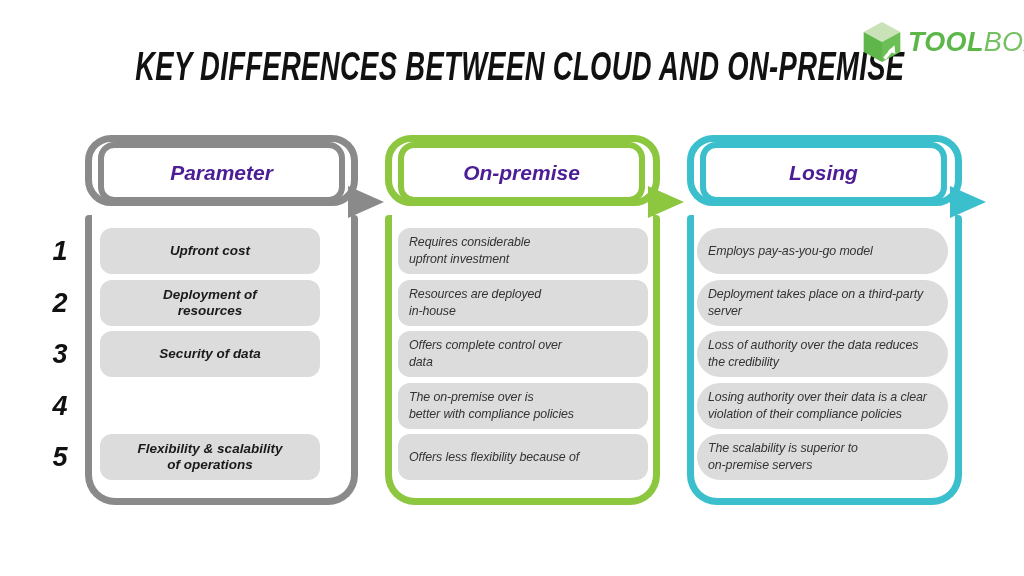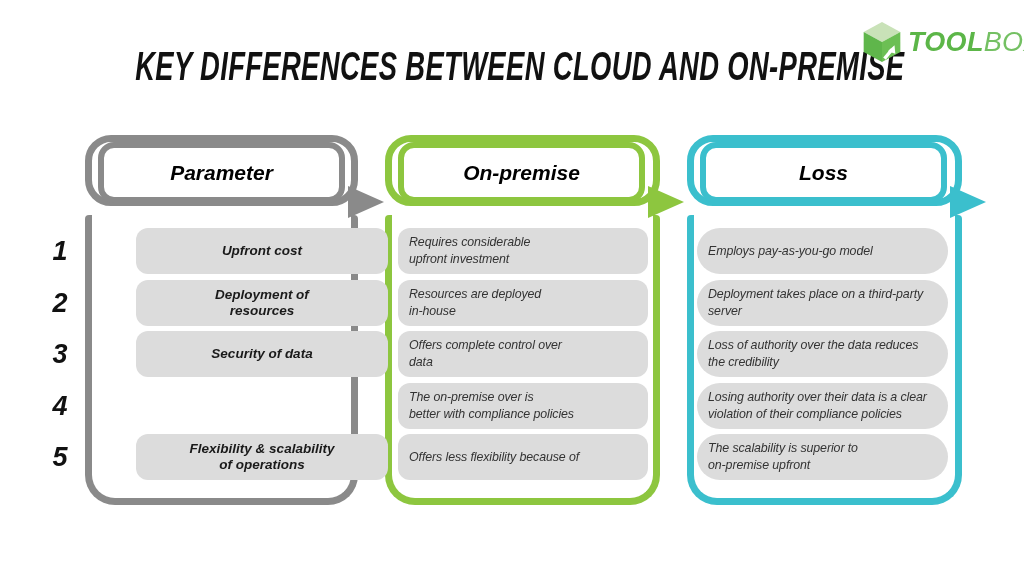--- a/index.html
+++ b/index.html
@@ -22,37 +22,37 @@
   .col{position:absolute;top:0;height:576px;width:310px;}
   .col-p{left:85px; --accent:var(--c-gray); --w:273px;}
   .col-o{left:385px;--accent:var(--c-green);--w:275px;}
   .col-c{left:687px;--accent:var(--c-cyan); --w:275px;}
 
   .hdr-outer{position:absolute;left:0;top:135px;width:var(--w);height:71px;
         box-sizing:border-box;border:7px solid var(--accent);border-radius:26px;z-index:1;}
   .hdr-inner{position:absolute;left:13px;top:142px;width:247px;height:61px;
         box-sizing:border-box;border:6px solid var(--accent);border-radius:16px;
         background:#fff;z-index:2;display:flex;align-items:center;justify-content:center;}
-  .hdr-inner span{font-size:21px;font-weight:700;color:#000000;}
+  .hdr-inner span{font-size:21px;font-weight:700;color:#4c1d95;}
 
   .arrow-head{position:absolute;left:263px;top:186px;width:0;height:0;z-index:3;
         border-top:16px solid transparent;border-bottom:16px solid transparent;
         border-left:36px solid var(--accent);}
 
   .body-outline{position:absolute;left:0;top:215px;width:var(--w);height:290px;
         box-sizing:border-box;border:7px solid var(--accent);border-top:none;
         border-radius:4px 4px 30px 30px;z-index:1;}
 
   .cell{position:absolute;box-sizing:border-box;background:var(--cell-bg);
         border-radius:12px;height:46px;display:flex;flex-direction:column;
         justify-content:center;z-index:2;}
   .cell span{display:block;white-space:nowrap;}
   .r1{top:228px;} .r2{top:280px;} .r3{top:331px;} .r4{top:383px;} .r5{top:434px;}
 
-  .p-cell{left:15px;width:252px;text-align:center;margin-left:36px;}
+  .p-cell{left:15px;width:220px;text-align:center;}
   .p-cell span{font-size:13.5px;font-weight:700;color:#1a1a1a;line-height:16px;}
   .d-cell{padding-left:11px;text-align:left;}
   .o-cell{left:13px;width:250px;}
   .c-cell{left:10px;width:251px;border-radius:23px;}
   .d-cell span{font-size:12.4px;font-weight:400;color:#333;line-height:17px;letter-spacing:-0.1px;}
 
   
   .rownum{position:absolute;left:42px;width:36px;text-align:center;
         font-size:27px;font-weight:800;color:#111;line-height:36px;}
   .n1{top:233px;} .n2{top:285px;} .n3{top:336px;} .n4{top:388px;} .n5{top:439px;}
@@ -132,21 +132,21 @@
       <span>better with compliance policies</span>
     </div>
     <div class="cell d-cell o-cell r5">
       <span>Offers less flexibility because of</span>
     </div>
   </div>
 
   <div class="col col-c">
     <div class="hdr-outer"></div>
     <div class="hdr-inner">
-      <span>Loss</span>
+      <span>Losing</span>
     </div>
     <div class="arrow-head"></div>
     <div class="body-outline"></div>
     <div class="cell d-cell c-cell r1">
       <span>Employs pay-as-you-go model</span>
       <span></span>
     </div>
     <div class="cell d-cell c-cell r2">
       <span>Deployment takes place on a third-party</span>
       <span>server</span>
@@ -154,17 +154,17 @@
     <div class="cell d-cell c-cell r3">
       <span>Loss of authority over the data reduces</span>
       <span>the credibility</span>
     </div>
     <div class="cell d-cell c-cell r4">
       <span>Losing authority over their data is a clear</span>
       <span>violation of their compliance policies</span>
     </div>
     <div class="cell d-cell c-cell r5">
       <span>The scalability is superior to</span>
-      <span>on-premise upfront</span>
+      <span>on-premise servers</span>
     </div>
   </div>
 
 </div>
 
 </body></html>

